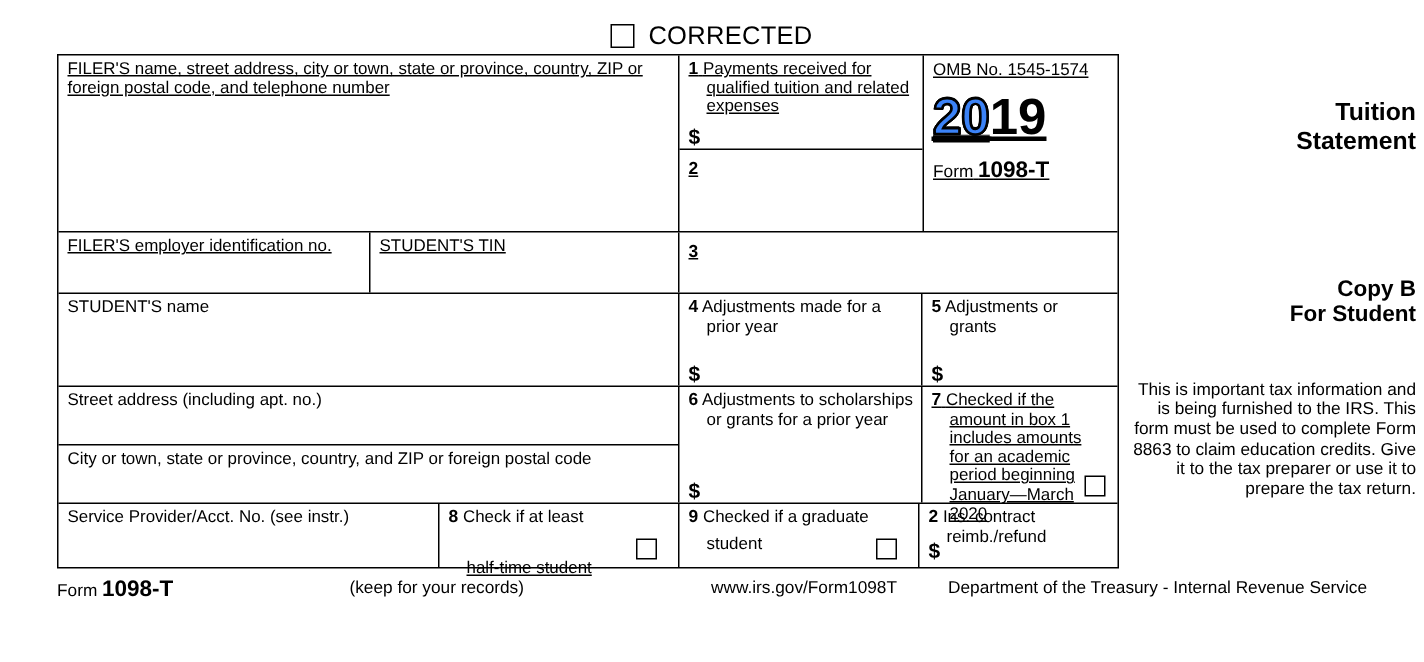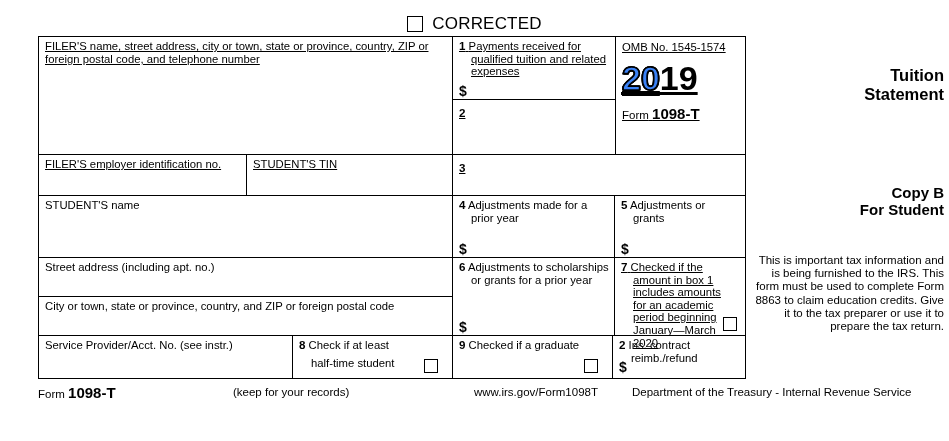--- a/index.html
+++ b/index.html
@@ -235,29 +235,30 @@
     <div class="row h-svc">
       <div class="cell cr c-sp">
         <div class="lbl">Service Provider/Acct. No. (see instr.)</div>
       </div>
 
       <div class="cell cr c-b8">
         <div class="lbl hang">
           <span class="num">8</span>
           <span>Check if at least</span>
         </div>
-        <div class="lbl" style="padding-left:12px;margin-top:5px;">half-time student</div>
+        <div class="lbl" style="padding-left:12px;margin-top:21px;text-decoration:underline;">half-time student</div>
         <span class="cbx cb-inline"></span>
       </div>
 
       <div class="cell cr c-b9">
         <div class="lbl hang">
           <span class="num">9</span>
           <span>Checked if a graduate</span>
         </div>
+        <div class="lbl" style="padding-left:12px;margin-top:5px;">student</div>
         <span class="cbx cb-inline"></span>
       </div>
 
       <div class="cell c-b10">
         <div class="lbl hang">
           <span class="num">2</span>
           <span>Ins. contract reimb./refund</span>
         </div>
         <span class="dollar" style="bottom:4px;">$</span>
       </div>

